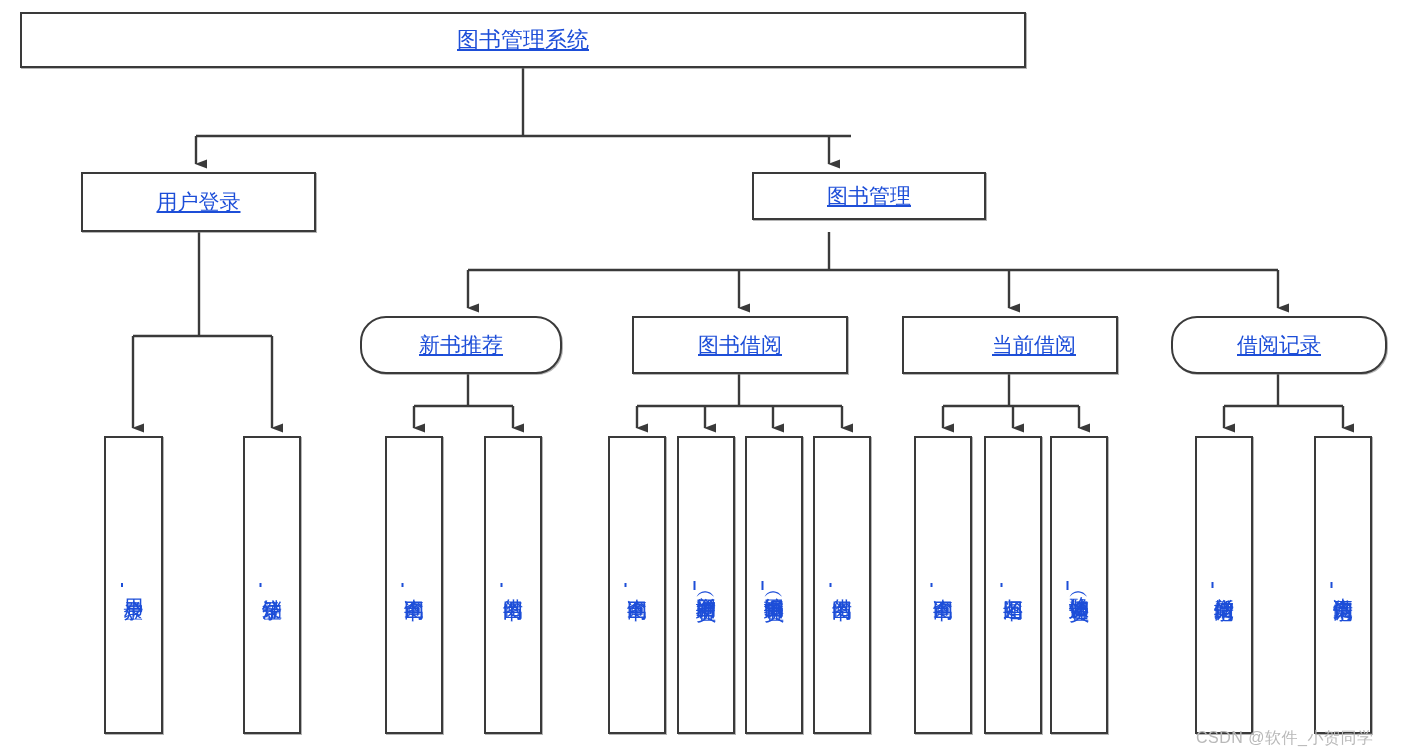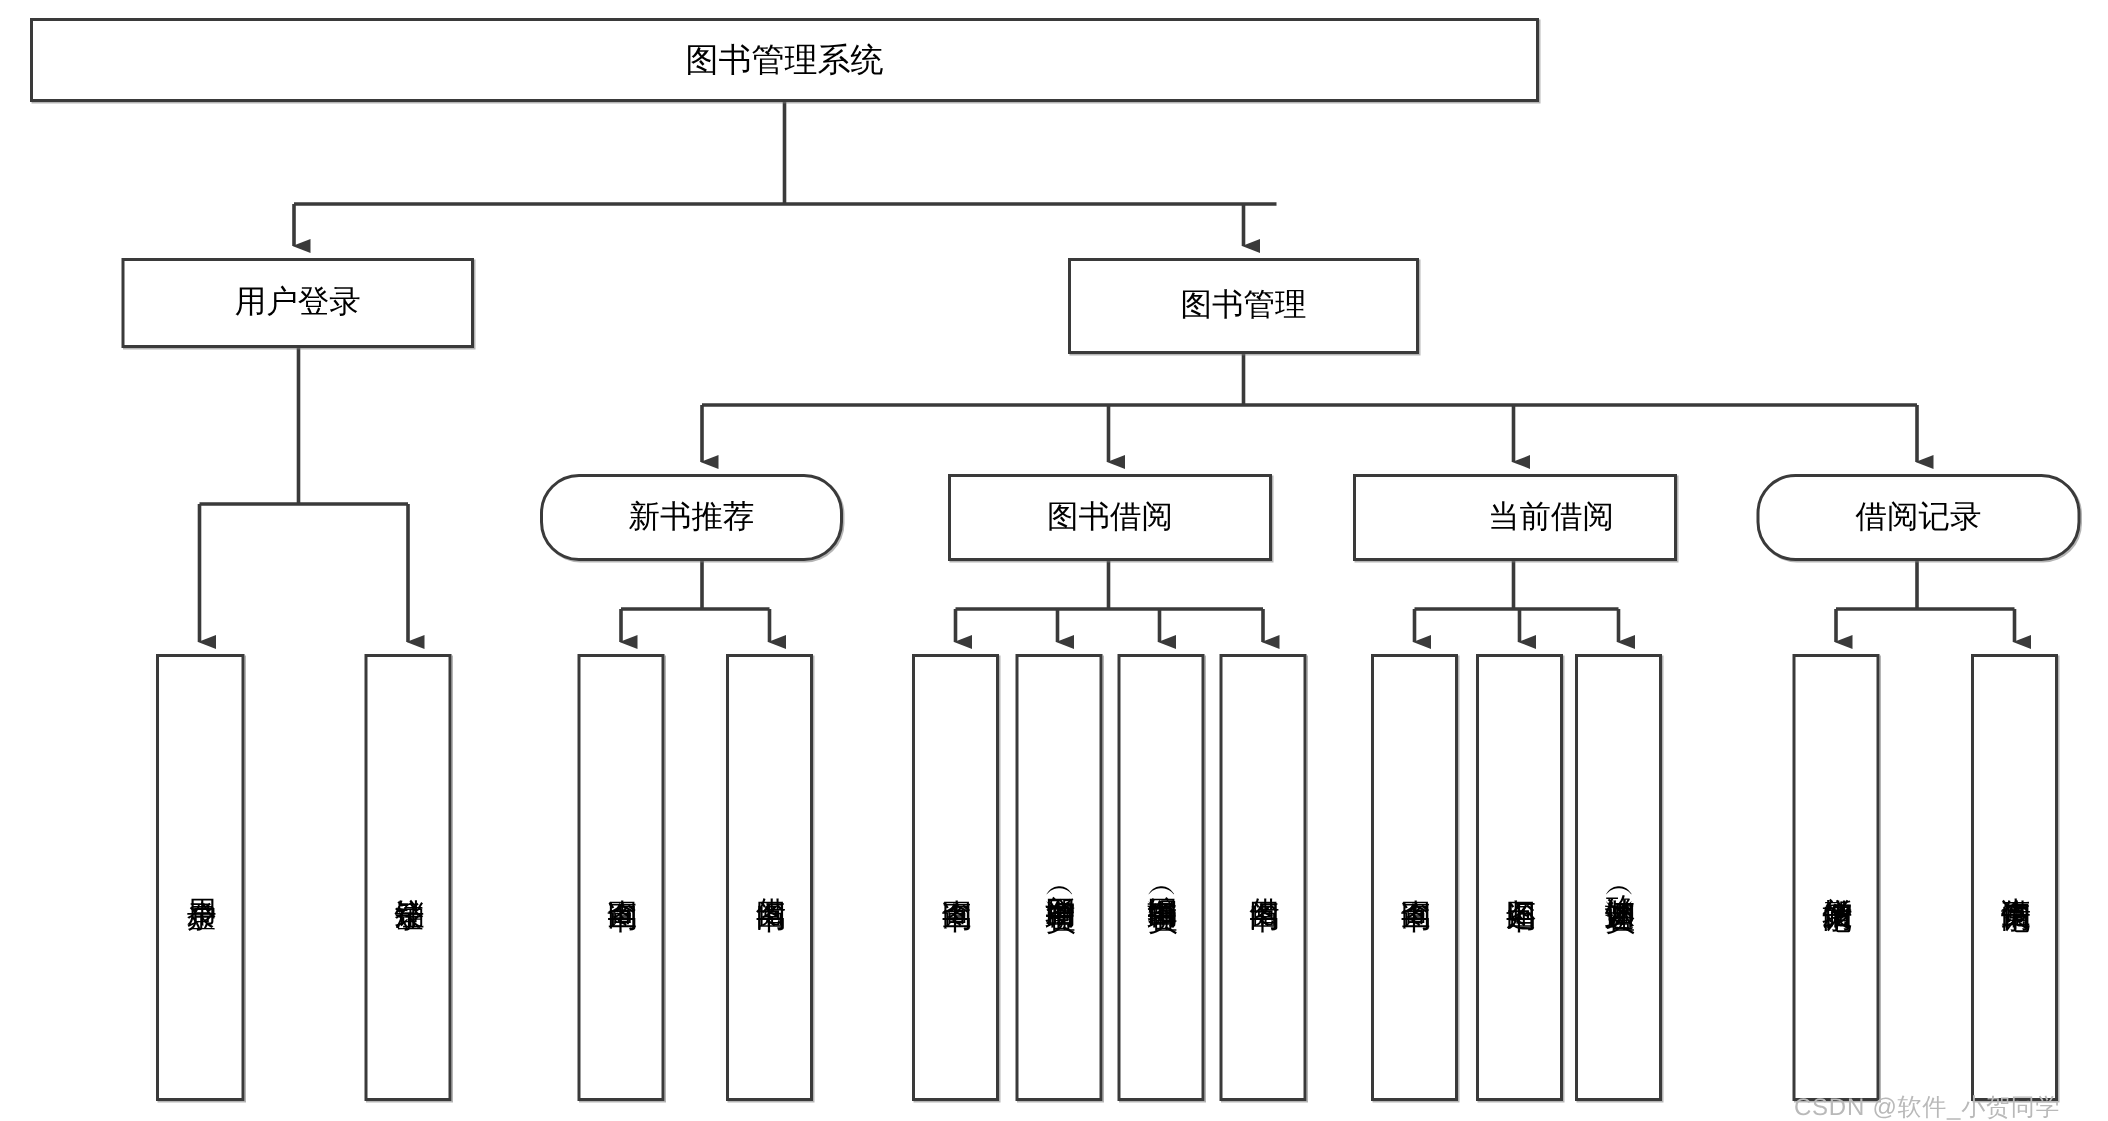--- a/index.html
+++ b/index.html
@@ -30,25 +30,26 @@
     box-sizing: border-box;
     background: #ffffff;
     border: 2px solid #3a3a3a;
     box-shadow: 1px 1px 0 rgba(120,120,120,0.55);
     display: flex;
     align-items: center;
     justify-content: center;
     overflow: hidden;
   }
   .node-label {
-    color: #000000;
+    color: #1d4ed8;
     font-family: "Liberation Sans", "DejaVu Sans", sans-serif;
     line-height: 1.12;
     text-align: center;
     white-space: nowrap;
+    text-decoration: underline;
   }
   .node-horizontal .node-label {
     font-size: 21px;
   }
   .node-vertical .node-label {
     writing-mode: vertical-rl;
     text-orientation: upright;
     font-size: 20px;
     letter-spacing: 1px;
     line-height: 1.05;
@@ -123,21 +124,21 @@
   </svg>
 
   <div class="node-box node-horizontal" id="root-node" style="left:20px; top:12px; width:1006px; height:56px;">
     <span class="node-label">图书管理系统</span>
   </div>
 
   <div class="node-box node-horizontal" style="left:81px; top:172px; width:235px; height:60px;">
     <span class="node-label">用户登录</span>
   </div>
 
-  <div class="node-box node-horizontal" style="left:712px; top:172px; width:234px; height:64px;">
+  <div class="node-box node-horizontal" style="left:752px; top:172px; width:234px; height:48px;">
     <span class="node-label">图书管理</span>
   </div>
 
   <div class="node-box node-horizontal" style="left:360px; top:316px; width:202px; height:58px;border-radius:26px;">
     <span class="node-label">新书推荐</span>
   </div>
 
   <div class="node-box node-horizontal" style="left:632px; top:316px; width:216px; height:58px;align-items:center;">
     <span class="node-label">图书借阅</span>
   </div>

